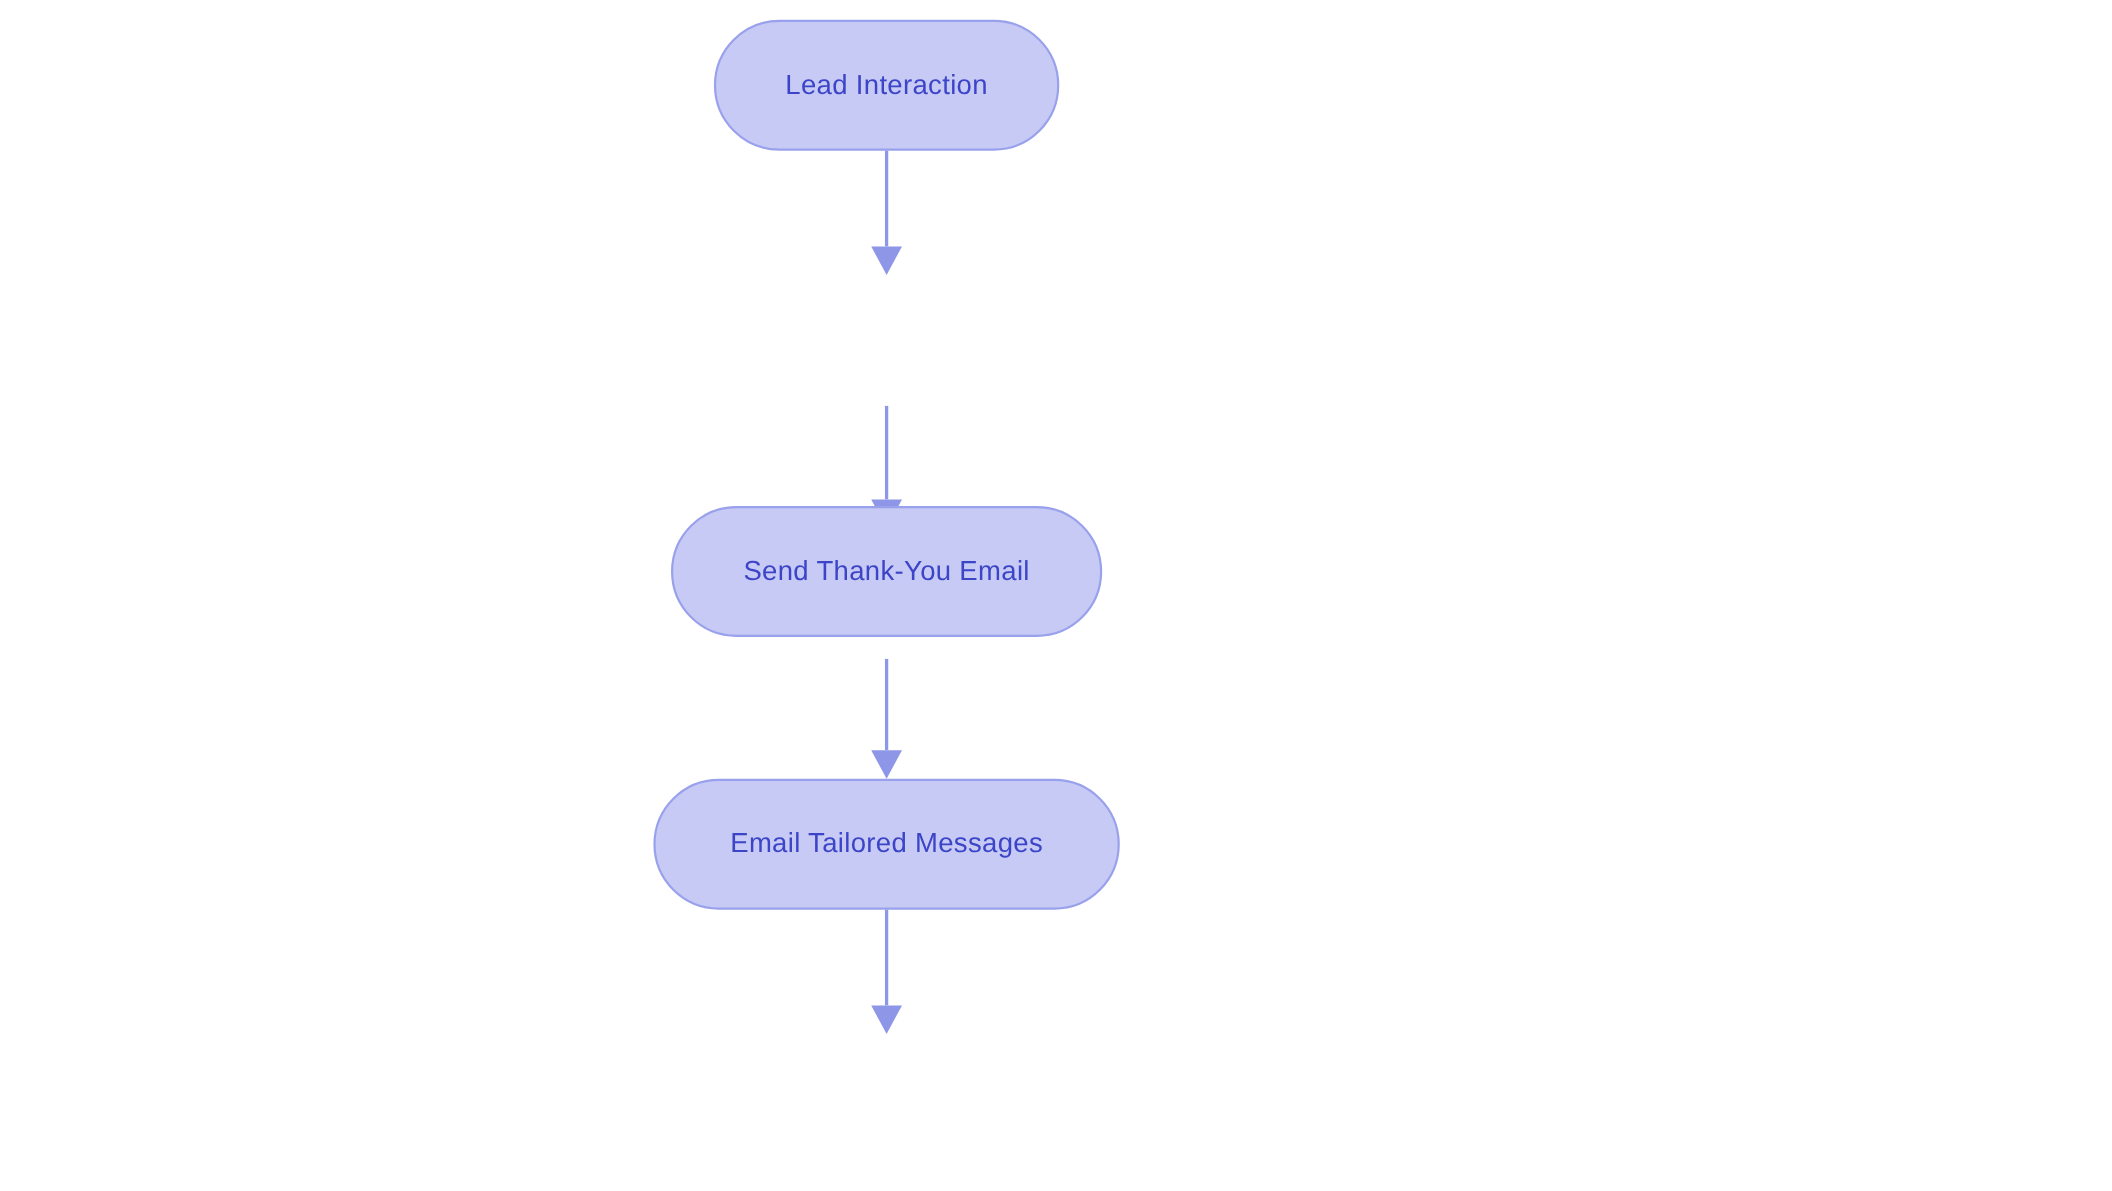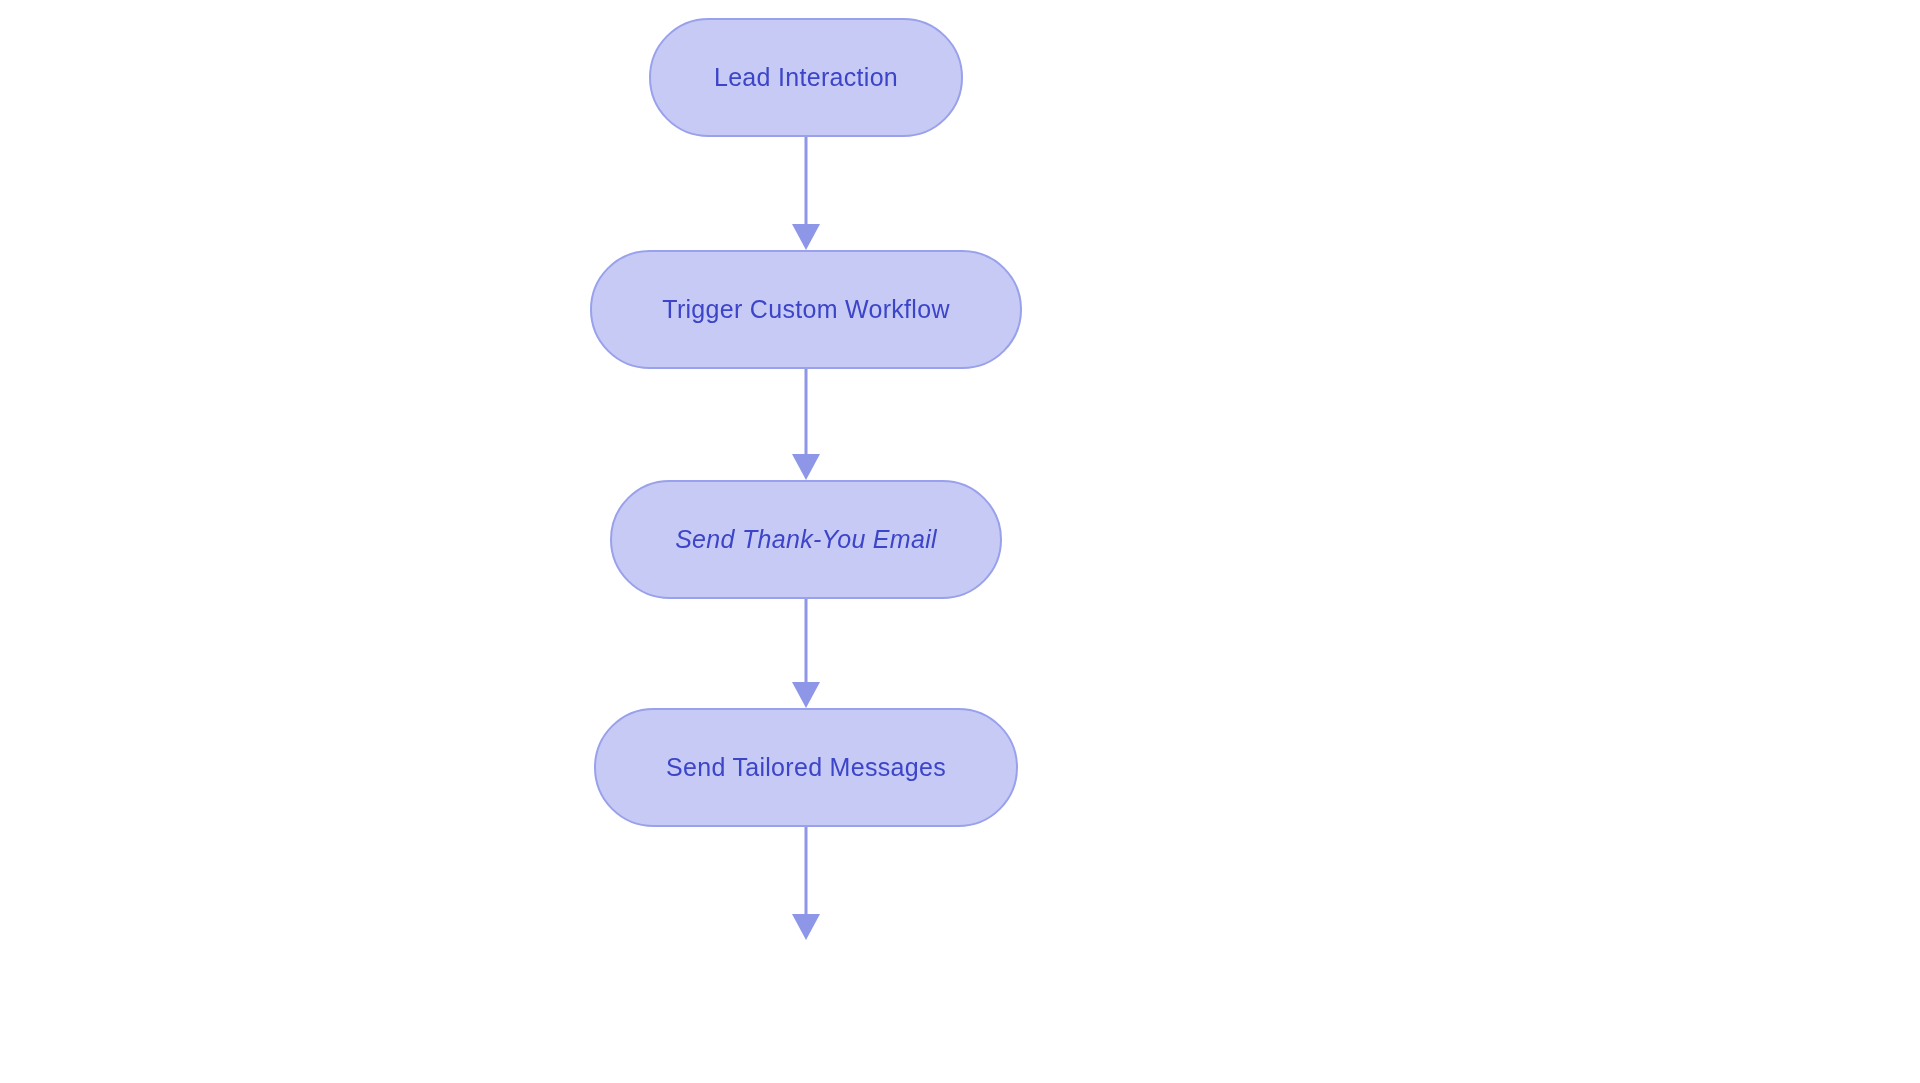--- a/index.html
+++ b/index.html
@@ -58,35 +58,32 @@
 
 <div class="canvas">
 
   <div class="node" style="top:18px;  width:314px;">
     <span>Lead Interaction</span>
   </div>
 
   <div class="edge-line" style="top:137px; height:87px;"></div>
   <div class="edge-head" style="top:224px;"></div>
 
-  <div class="node" style="top:250px; width:432px;">
-    <span>Trigger Custom Workflow</span>
-  </div>
 
   <div class="edge-line" style="top:369px; height:85px;"></div>
   <div class="edge-head" style="top:454px;"></div>
 
-  <div class="node" style="top:480px; width:392px;font-style:italic;">
+  <div class="node" style="top:460px; width:392px;">
     <span>Send Thank-You Email</span>
   </div>
 
   <div class="edge-line" style="top:599px; height:83px;"></div>
   <div class="edge-head" style="top:682px;"></div>
 
   <div class="node" style="top:708px; width:424px;">
-    <span>Send Tailored Messages</span>
+    <span>Email Tailored Messages</span>
   </div>
 
   <div class="edge-line" style="top:827px; height:87px;"></div>
   <div class="edge-head" style="top:914px;"></div>
 
 
 </div>
 
 </body></html>

